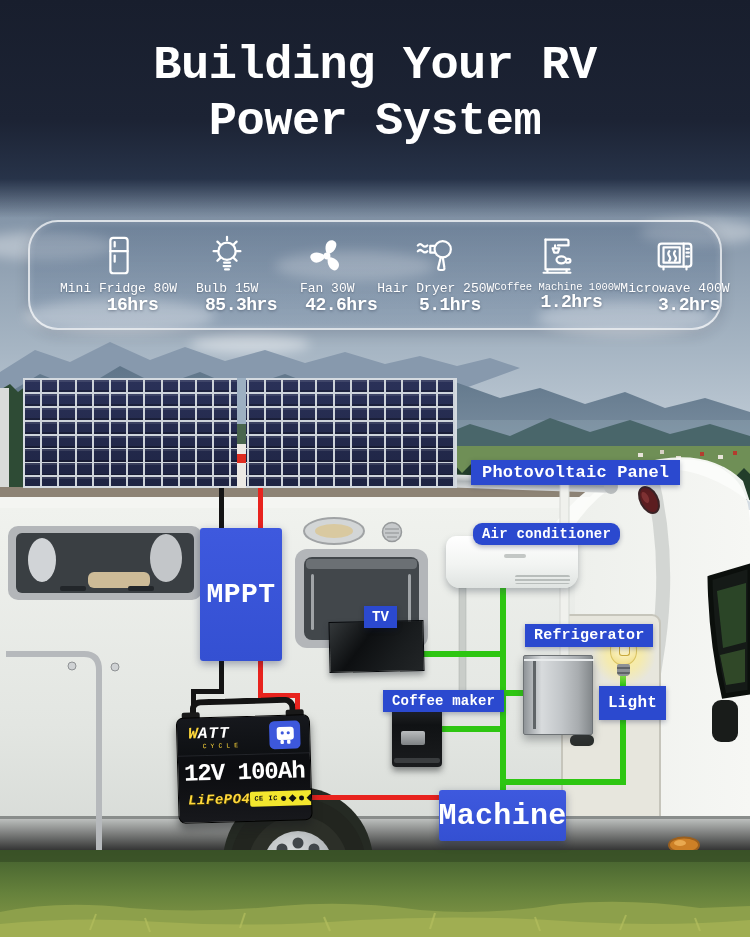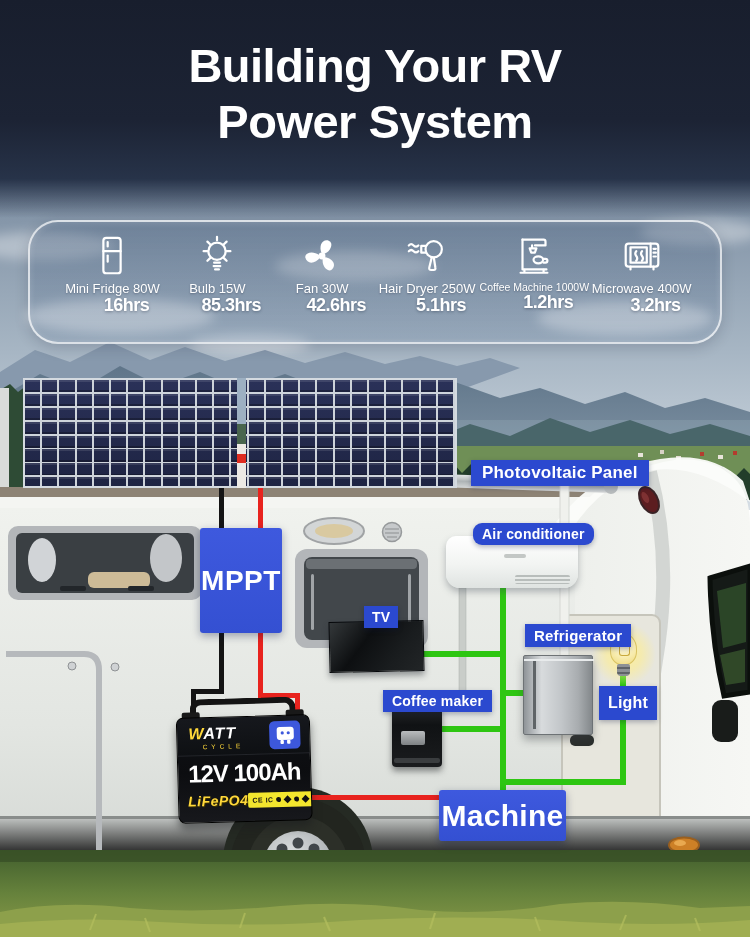--- a/index.html
+++ b/index.html
@@ -1,38 +1,38 @@
 <!DOCTYPE html>
 <html><head>
 <meta charset="utf-8">
 <style>
   html,body{margin:0;padding:0;background:#0d1020;}
   #stage{
     position:relative;width:750px;height:937px;overflow:hidden;
-    font-family:Liberation Sans, sans-serif;
+    font-family:Liberation Mono, monospace;
     background:#ffffff;
   }
   #stage *{box-sizing:border-box;}
 
   
   #scene{position:absolute;left:0;top:0;width:750px;height:937px;z-index:1;}
 
   
   .header{
     position:absolute;left:0;top:0;width:750px;height:218px;z-index:3;
     background:linear-gradient(180deg,#181e2d 0%,#1c2334 55%,#273349 82%,rgba(47,60,82,0) 100%);
   }
   .title{
     position:absolute;left:0;top:38px;width:750px;text-align:center;
     color:#ffffff;font-size:47px;font-weight:bold;line-height:1.2;letter-spacing:-0.5px;
   }
 
   
   .card{
-    position:absolute;left:28px;top:220px;width:694px;height:124px;z-index:6;
+    position:absolute;left:28px;top:220px;width:694px;height:110px;z-index:6;
     border:2.5px solid rgba(255,255,255,0.72);border-radius:30px;
     background:linear-gradient(180deg,rgba(73,96,126,0.38),rgba(120,143,170,0.30));
     box-shadow:0 4px 14px rgba(20,30,50,0.18), inset 0 1px 6px rgba(255,255,255,0.18);
     display:grid;grid-template-columns:repeat(6,1fr);
     padding:8px 26px 6px 30px;
   }
   .cell{display:flex;flex-direction:column;align-items:center;justify-content:flex-start;color:#fff;}
   .cell .icn{height:48px;display:flex;align-items:center;justify-content:center;margin-top:2px;}
   .cell .lbl{font-size:13px;font-weight:500;white-space:nowrap;margin-top:1px;text-shadow:0 1px 2px rgba(20,30,50,.35);}
   .cell .lbl.small{font-size:10.5px;}
@@ -482,21 +482,21 @@
           <span>CE IC</span>
           <i></i>
             <b></b>
             <i></i>
             <b></b>
         </span>
       </div>
     </div>
   </div>
 
-  <div class="bluebox" style="left:200px;top:528px;width:82px;height:105px;font-size:28px;letter-spacing:0.5px;">
+  <div class="bluebox" style="left:200px;top:528px;width:82px;height:133px;font-size:28px;letter-spacing:0.5px;">
       <span>MPPT</span>
     </div>
 
   <div class="tag" style="left:471px;top:460px;font-size:17px;padding:3px 11px;">Photovoltaic Panel</div>
 
   <div class="tag" style="left:473px;top:523px;border-radius:9px;">Air conditioner</div>
 
   <div class="tag" style="left:364px;top:606px;padding:3px 8px;">TV</div>
 
   <div class="tag" style="left:525px;top:624px;font-size:15px;">Refrigerator</div>

